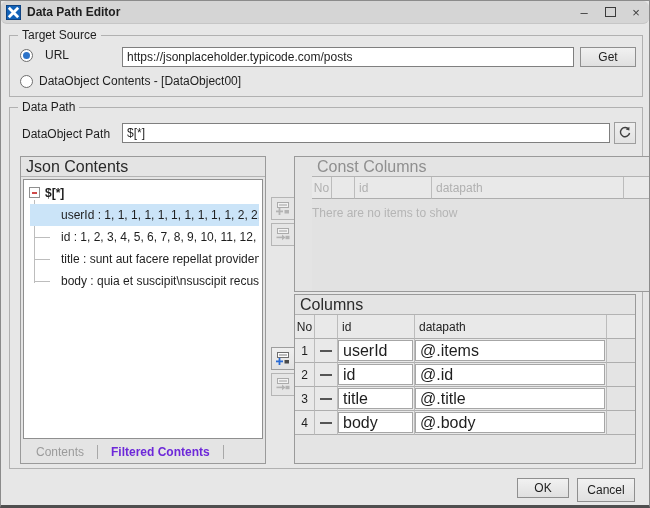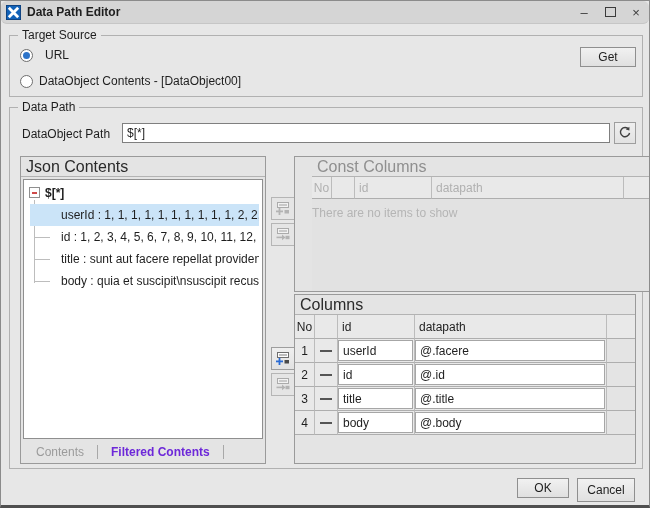--- a/index.html
+++ b/index.html
@@ -77,21 +77,21 @@
     font-size:12px;display:flex;align-items:center;padding:0 4px;color:#1e1e1e;}
   .tcell.dim{color:#b0b0b0;}
   .col-no{width:20px;justify-content:center;padding:0;}
   .col-h{width:23px;justify-content:center;padding:0;}
   .col-id{width:77px;}
   .col-dp{width:192px;}
   .col-x{flex:1;border-right:none;}
   .gray-cell{background:#e9e9e9;}
   .edit-cell{padding:0;}
   .edit-inner{flex:1;align-self:stretch;margin:1px 1px 1px 0;border:1px solid #a6a6a6;
-    background:#fff;display:flex;align-items:center;padding:0 4px;font-size:12px;color:#1e1e1e;}
+    background:#fff;display:flex;align-items:center;padding:0 4px;font-size:16px;color:#1e1e1e;}
   .drag-handle{width:12px;height:2px;background:#555;}
   .empty-msg{font-size:12px;color:#b5b5b5;text-align:left;padding-top:7px;}
   .const-body{flex:1;background:#e2e2e2;}
   .cols-body{flex:1;background:#e4e4e4;}
 </style>
 </head>
 <body>
 
 <div class="window">
 
@@ -115,20 +115,21 @@
   </div>
 
   <div class="groupbox" style="left:8px;top:34px;width:634px;height:62px;">
     <span class="legend">Target Source</span>
 
     <div style="position:absolute;left:10px;top:12px;display:flex;align-items:center;gap:12px;">
       <span class="radio checked"></span>
       <span class="field-label">URL</span>
     </div>
 
+    <input class="textbox" style="left: 112px; top: 11px; width: 452px; height: 20px;" value="https://jsonplaceholder.typicode.com/posts">
 
     <div class="btn" style="left:570px;top:11px;width:56px;height:20px;">Get</div>
 
     <div style="position:absolute;left:10px;top:38px;display:flex;align-items:center;gap:6px;">
       <span class="radio"></span>
       <span class="field-label">DataObject Contents - [DataObject00]</span>
     </div>
   </div>
 
   <div class="groupbox" style="left:8px;top:106px;width:634px;height:362px;">
@@ -236,21 +237,21 @@
 
       <div class="t-row">
         <div class="tcell col-no gray-cell">1</div>
         <div class="tcell col-h gray-cell">
             <span class="drag-handle"></span>
           </div>
         <div class="tcell col-id edit-cell gray-cell">
             <div class="edit-inner">userId</div>
           </div>
         <div class="tcell col-dp edit-cell gray-cell">
-            <div class="edit-inner">@.facere</div>
+            <div class="edit-inner">@.items</div>
           </div>
         <div class="tcell col-x"></div>
       </div>
 
       <div class="t-row">
         <div class="tcell col-no gray-cell">2</div>
         <div class="tcell col-h gray-cell">
             <span class="drag-handle"></span>
           </div>
         <div class="tcell col-id edit-cell gray-cell">

